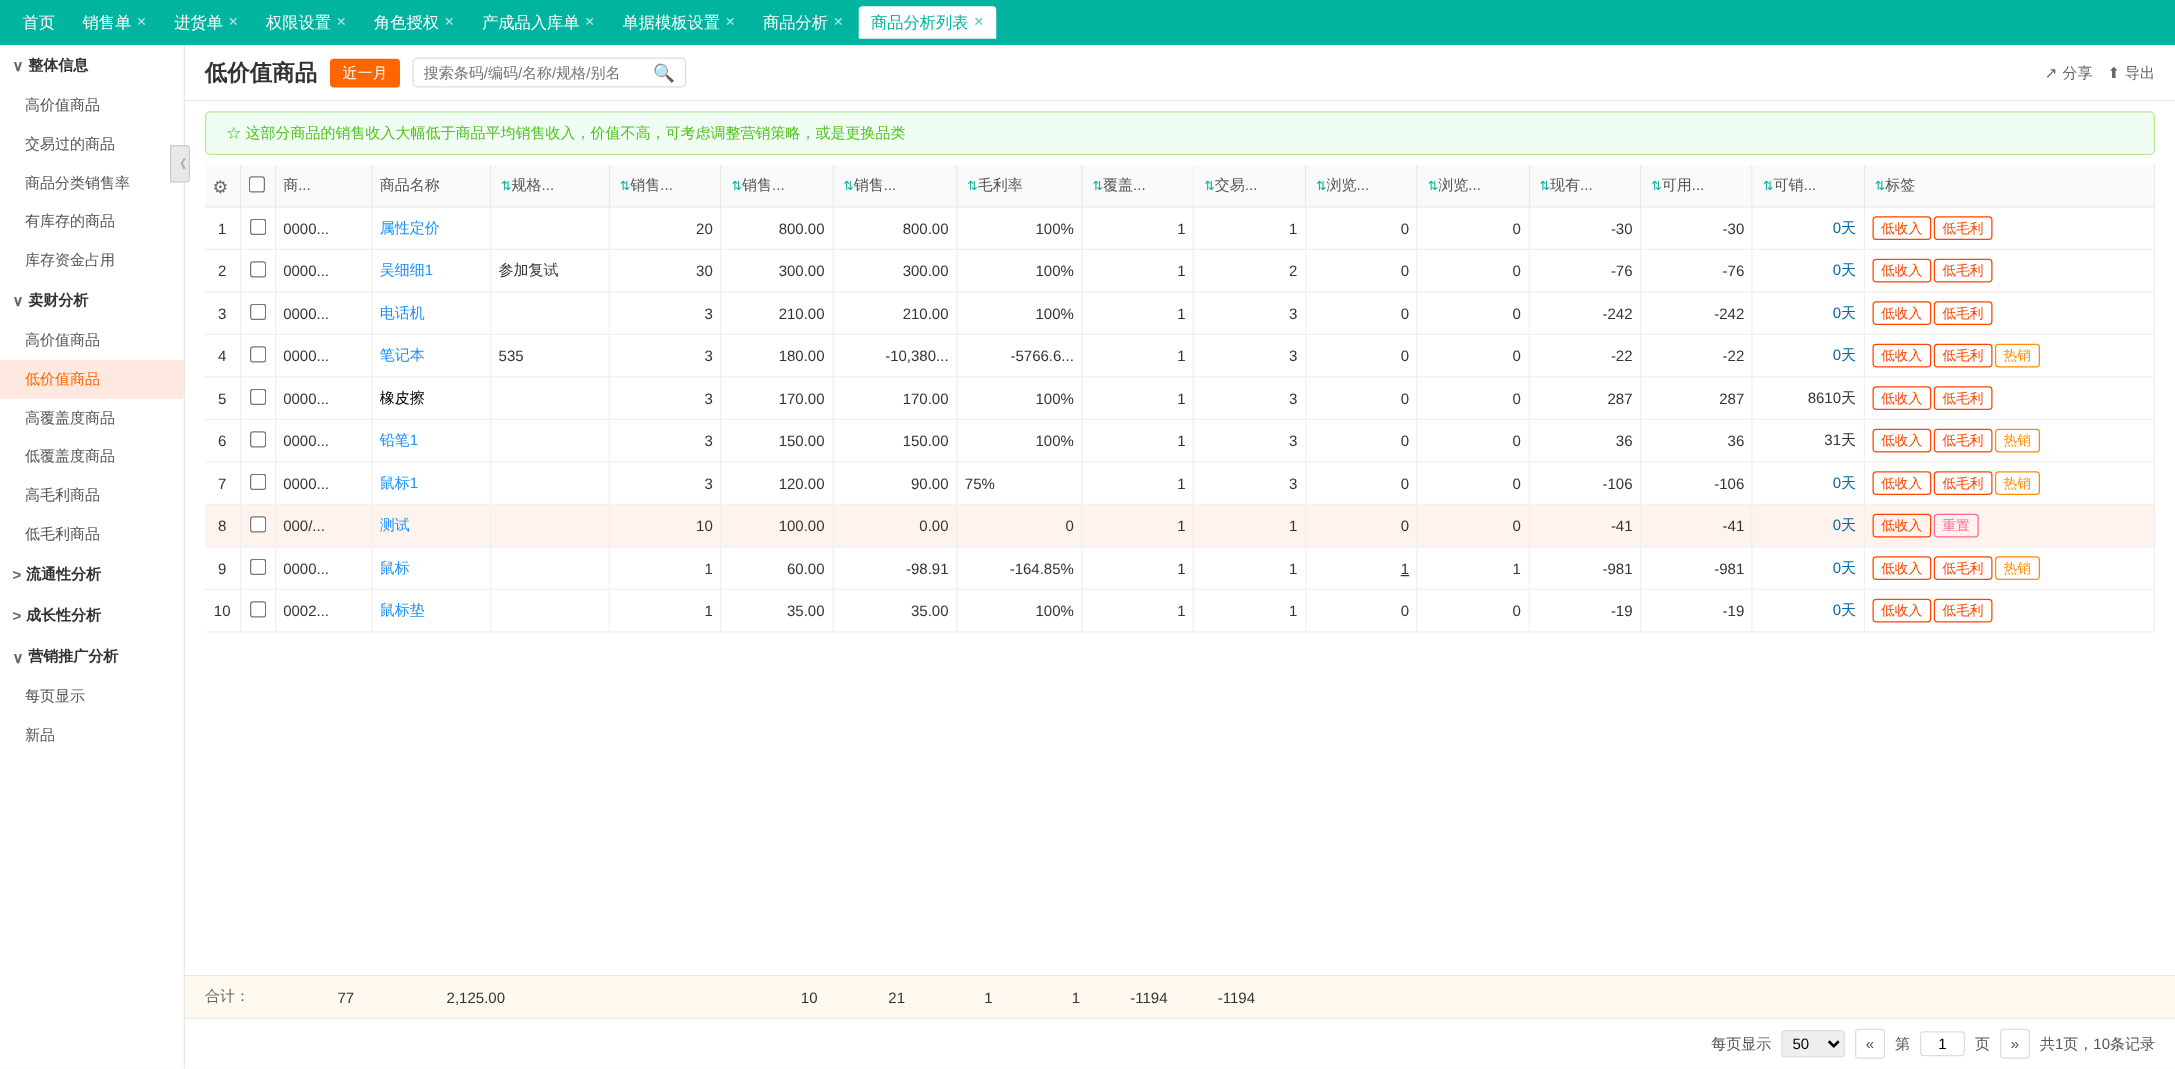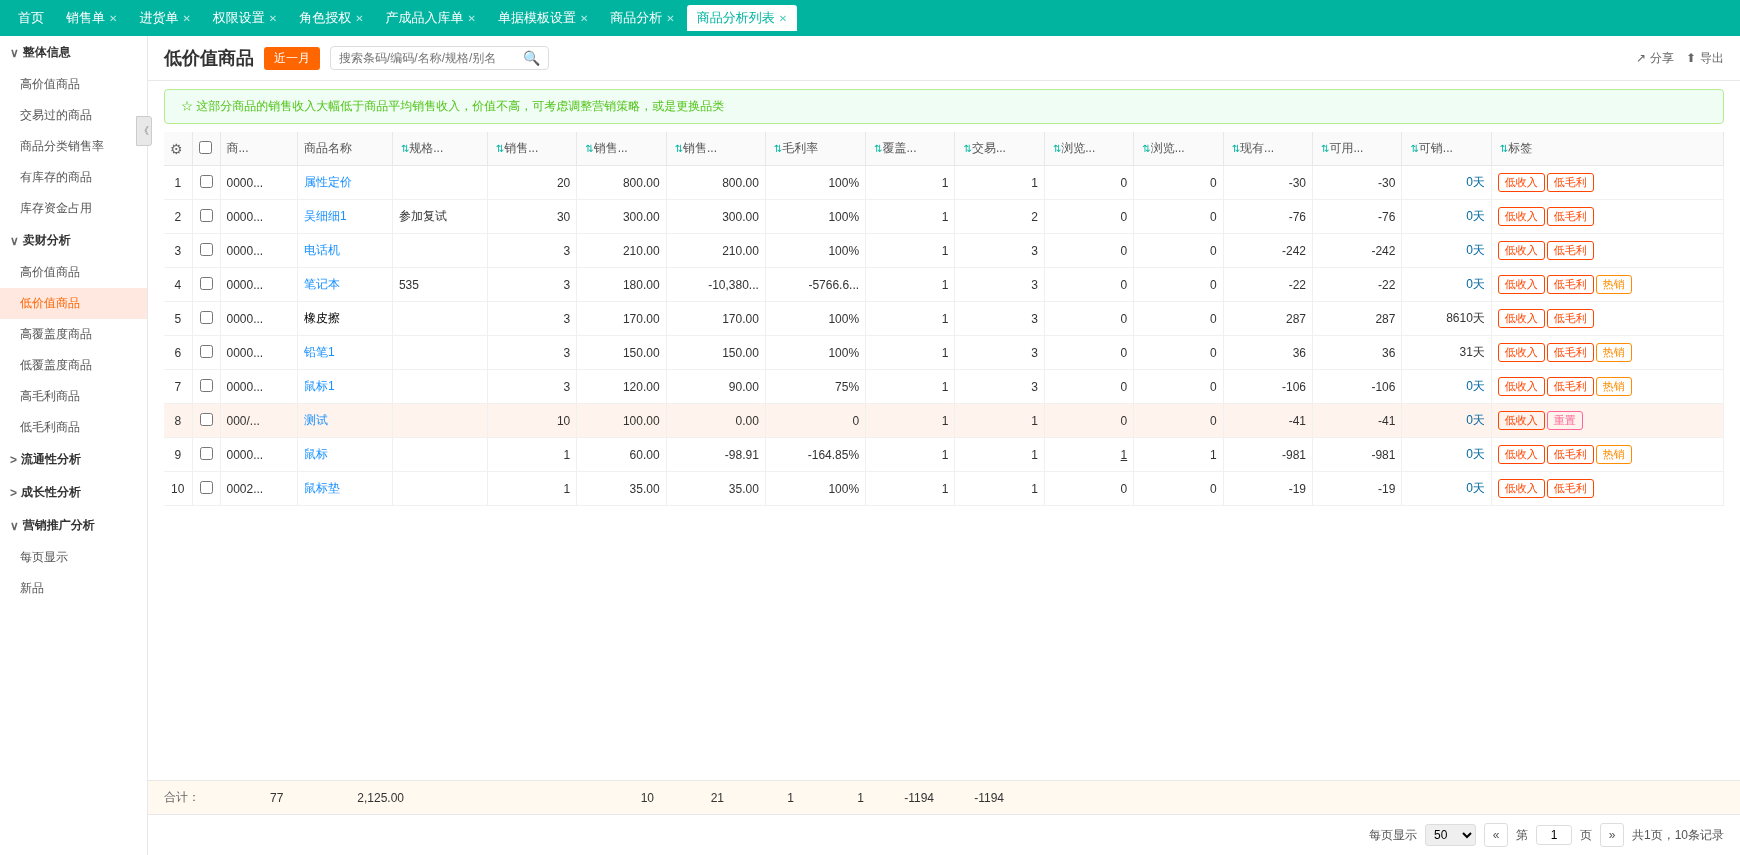--- a/index.html
+++ b/index.html
@@ -523,21 +523,21 @@
   </tr>
             <tr>
     <td style="text-align:center;">7</td>
     <td style="text-align:center;"><input type="checkbox" style=""></td>
     <td>0000...</td>
     <td style="color:#1890ff;cursor:pointer;">鼠标1</td>
     <td></td>
     <td style="text-align:right;">3</td>
     <td style="text-align:right;">120.00</td>
     <td style="text-align:right;">90.00</td>
-    <td style="text-align:right;">75%</td>
+    <td style="text-align:left;">75%</td>
     <td style="text-align:right;">1</td>
     <td style="text-align:right;">3</td>
     <td style="text-align:right;"><span class="">0</span></td>
     <td style="text-align:right;">0</td>
     <td style="text-align:right;">-106</td>
     <td style="text-align:right;">-106</td>
     <td style="text-align:right;"><span class="days-red">0天</span></td>
     <td><span class="tag tag-red">低收入</span><span class="tag tag-red">低毛利</span><span class="tag tag-orange">热销</span></td>
   </tr>
             <tr class="highlighted">

